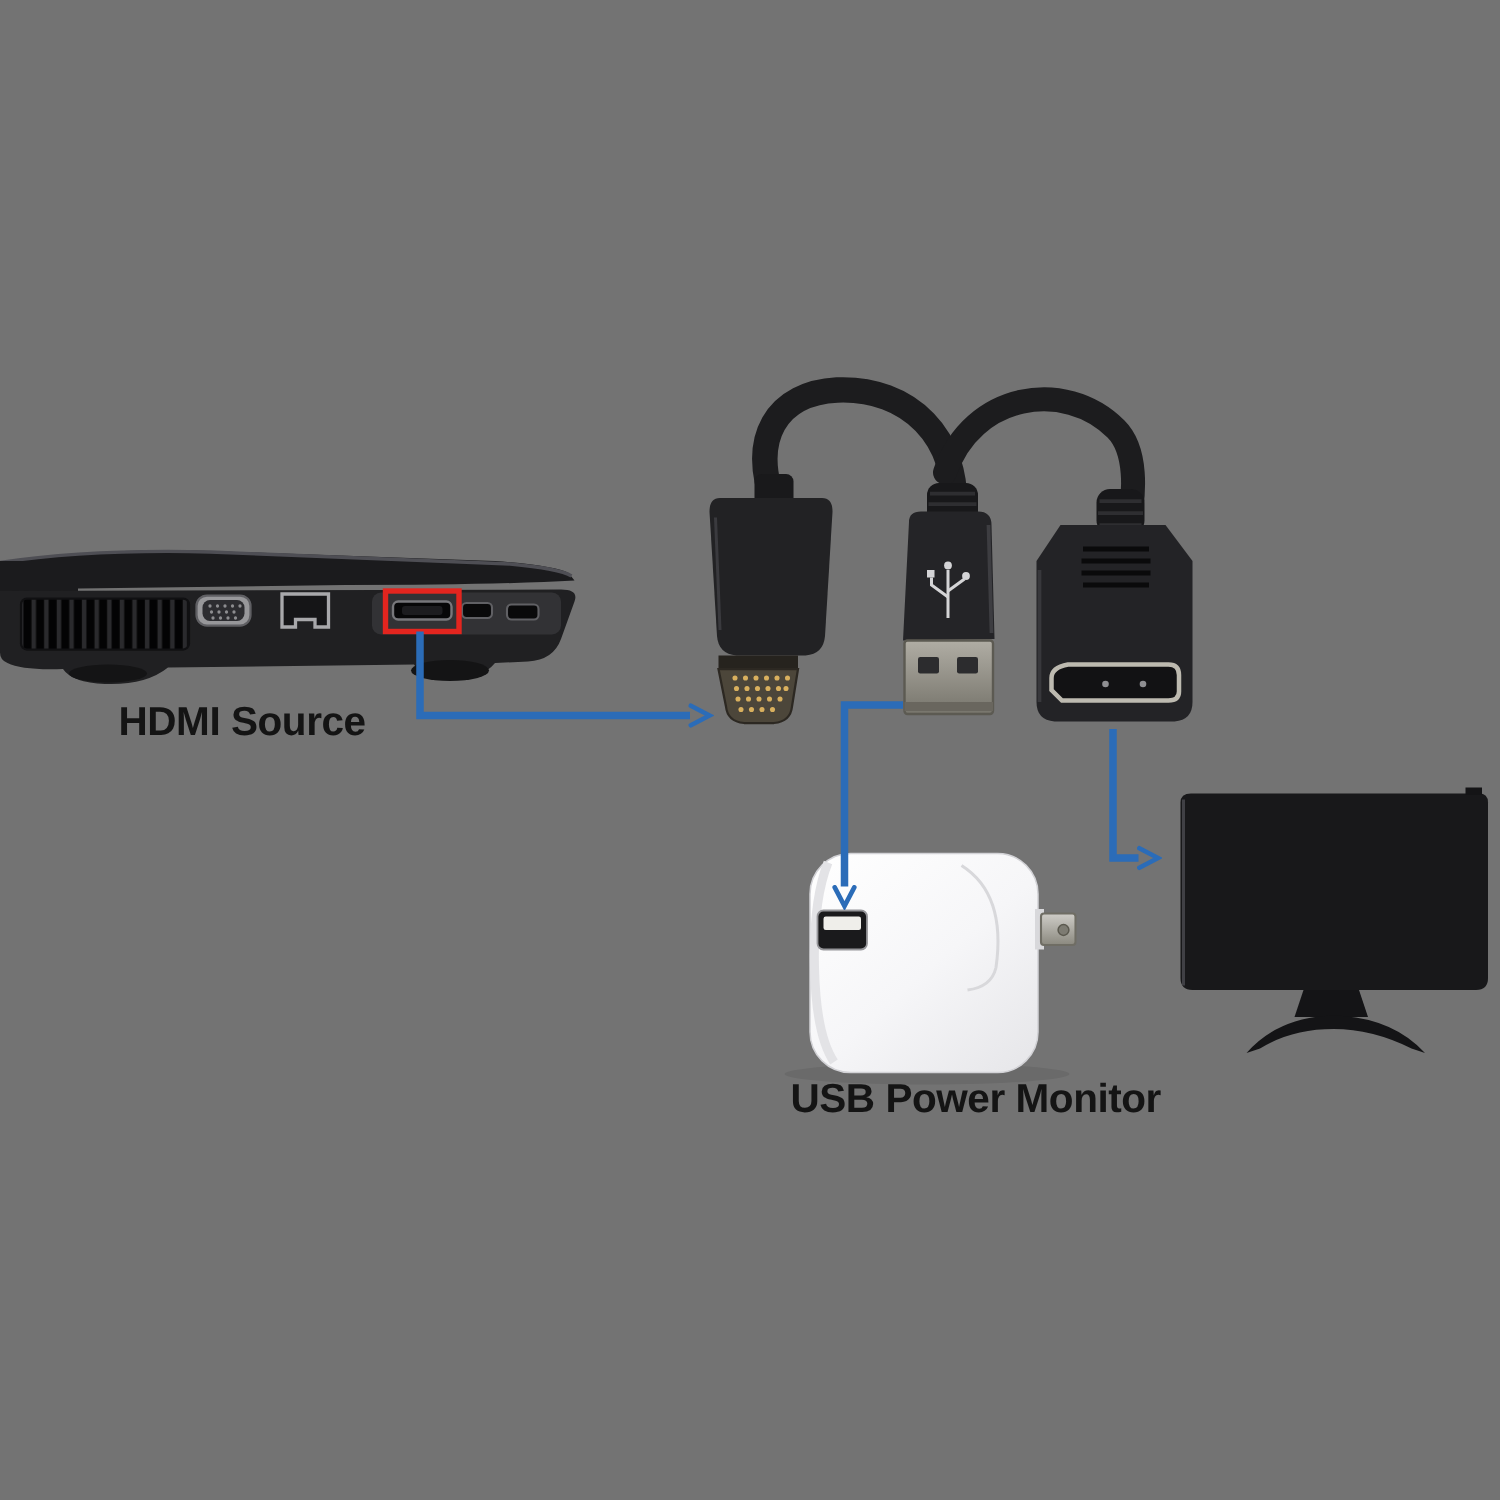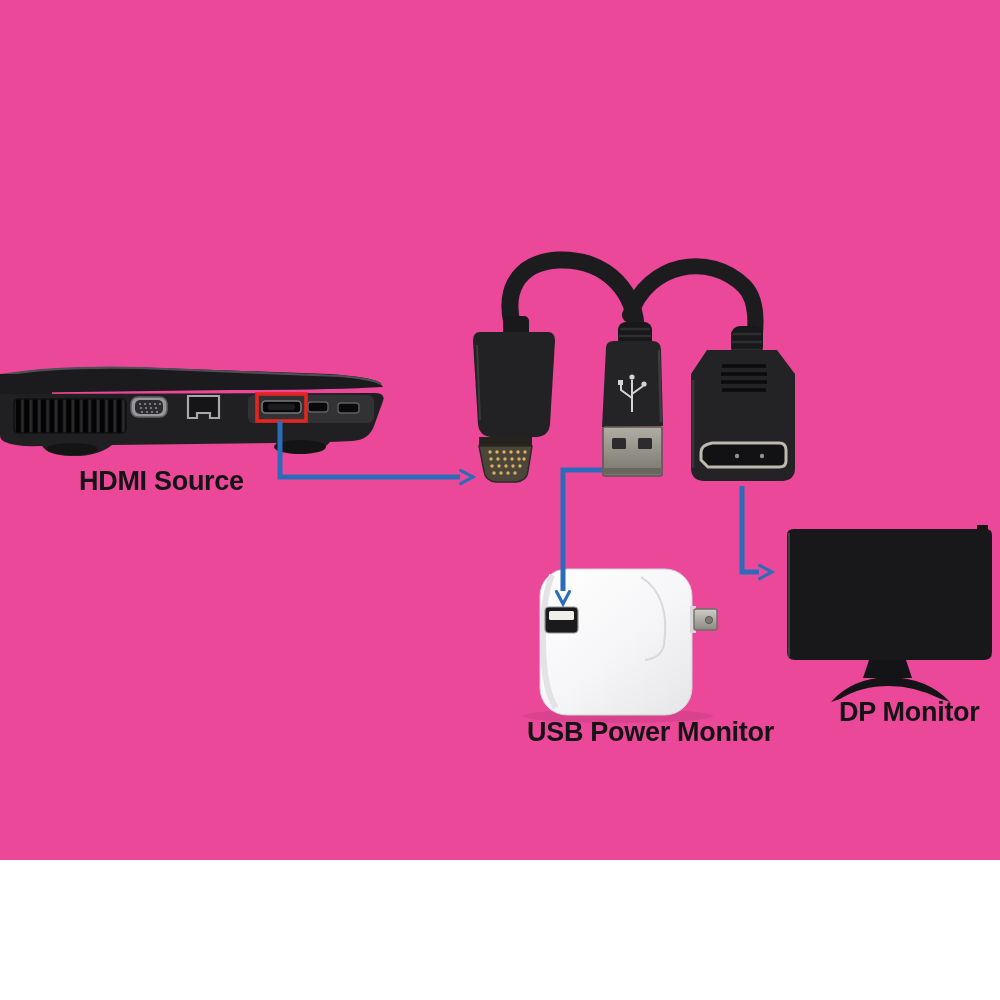--- a/index.html
+++ b/index.html
@@ -1,17 +1,17 @@
 <!DOCTYPE html>
 <html><head>
 <meta charset="utf-8">
 <style>
   html,body{margin:0;padding:0;background:#fff;}
   #canvas{
-    position:relative;width:1000px;height:860px;background:#ec4899;overflow:hidden;
+    position:relative;width:1000px;height:1000px;background:#737373;overflow:hidden;
     font-family:"Liberation Sans", sans-serif;
     text-decoration:underline;
   }
   .label{
     position:absolute;color:#141414;font-size:27px;font-weight:600;
     letter-spacing:-0.3px;white-space:nowrap;
     font-family:"Liberation Sans", sans-serif;
   }
   svg{position:absolute;left:0;top:0;}
 </style>
@@ -193,15 +193,14 @@
     <path d="M280,421 L280,477 L460,477" marker-end="url(#ah)" stroke="#2b6cb8"></path>
     <path d="M602,470 L563,470 L563,591" marker-end="url(#ah)" stroke="#2b6cb8"></path>
     <path d="M742,486 L742,572 L759,572" marker-end="url(#ah)" stroke="#2b6cb8"></path>
   </g>
 </svg>
 
 <div class="label" style="left:79px;top:466px;">HDMI Source</div>
 
 <div class="label" style="left:527px;top:717px;">USB Power Monitor</div>
 
-<div class="label" style="left:839px;top:697px;">DP Monitor</div>
 
 </div>
 
 </body></html>

